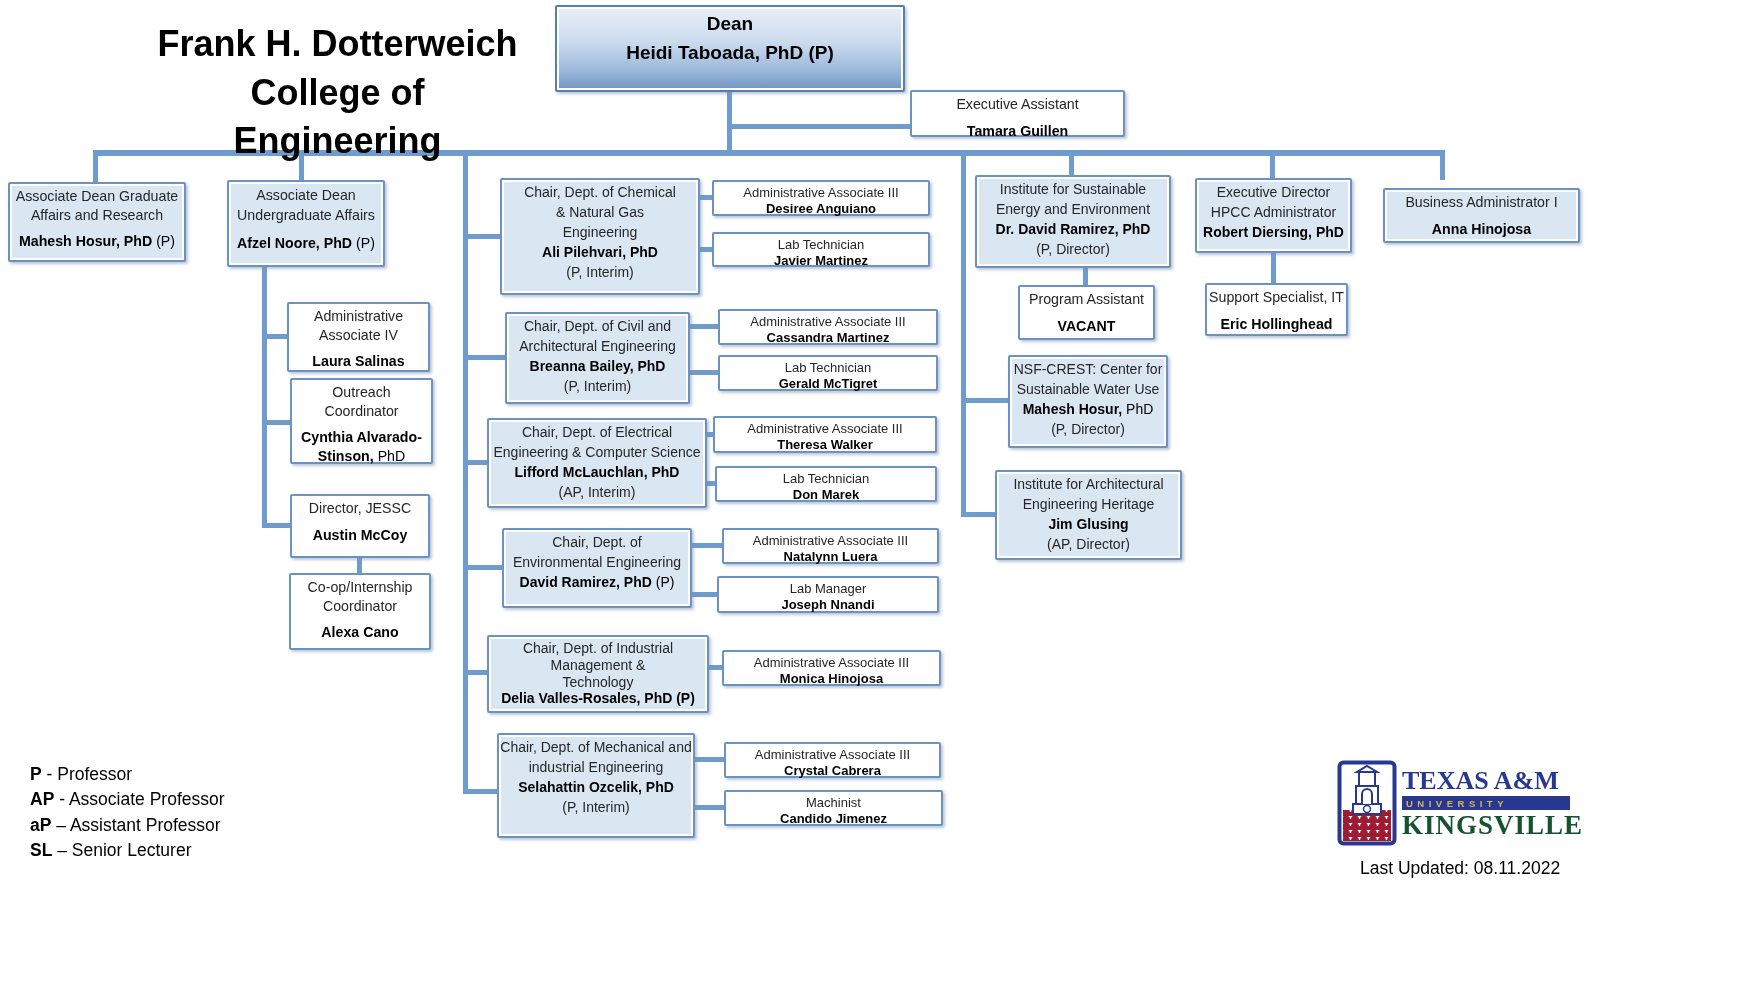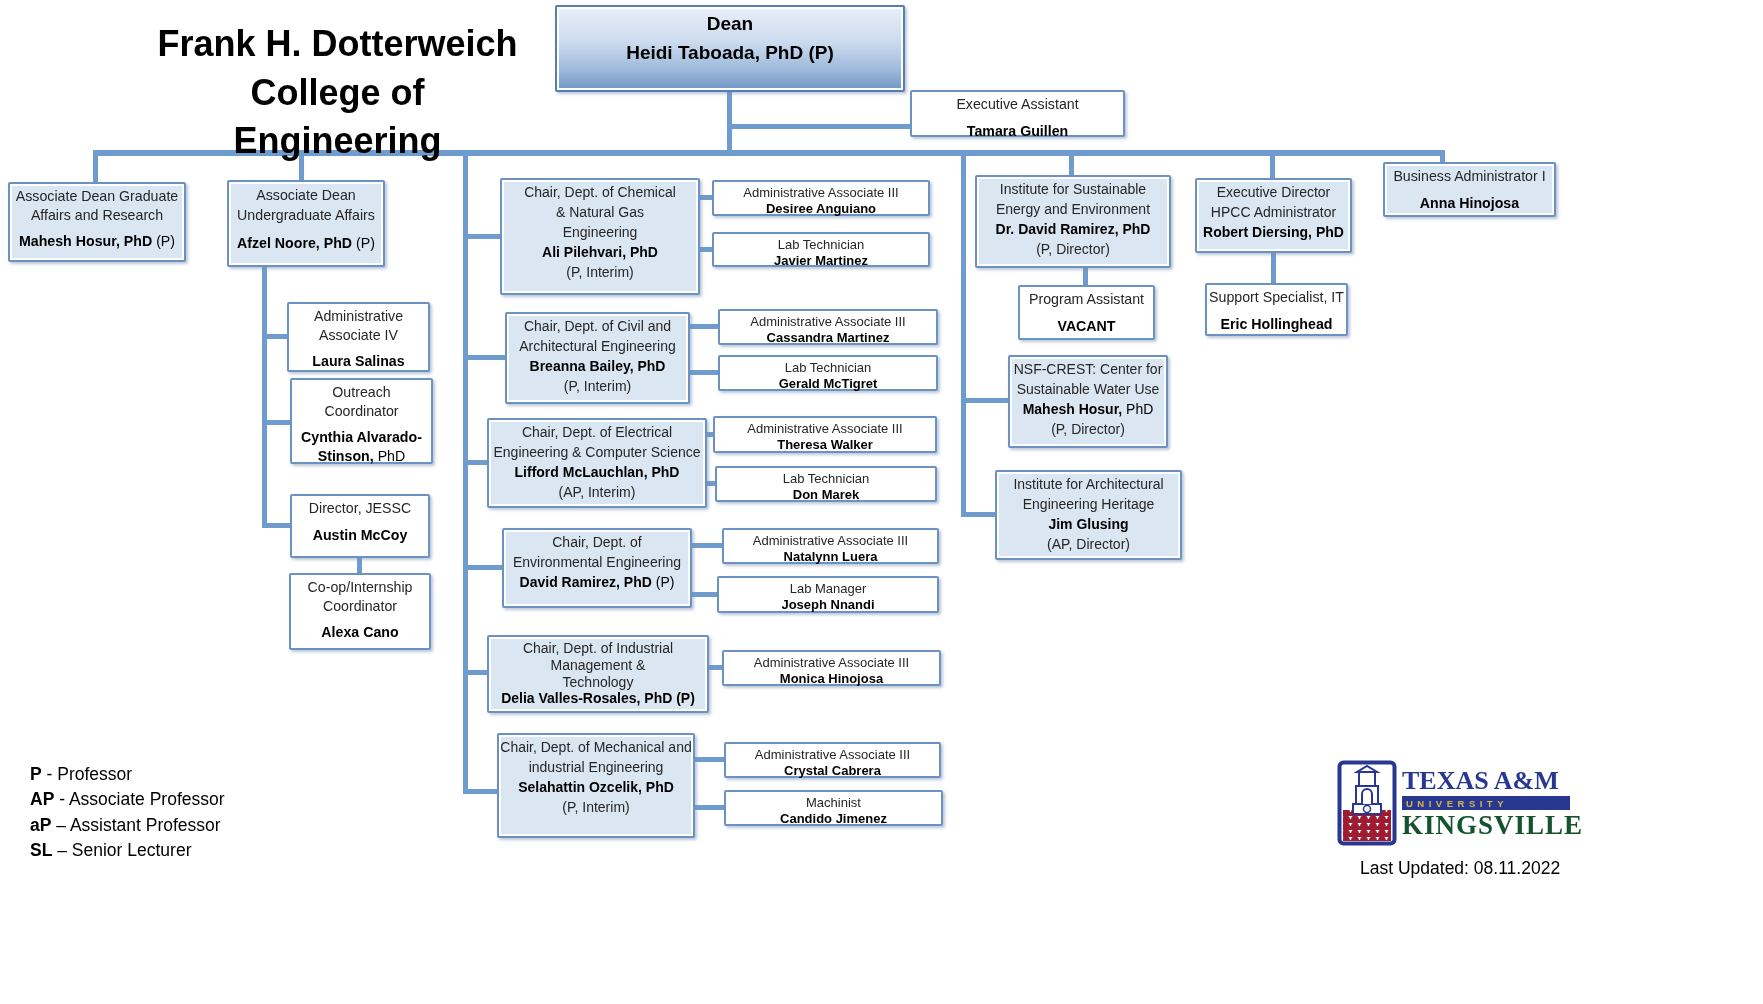--- a/index.html
+++ b/index.html
@@ -251,21 +251,21 @@
   <div class="role">Executive Director
 HPCC Administrator</div>
   <div class="nm b">Robert Diersing, PhD</div>
 </div>
 
 <div class="node f14" style="left:1205px;top:283px;width:143px;height:53px">
   <div class="role">Support Specialist, IT</div>
   <div class="nm b">Eric Hollinghead</div>
 </div>
 
-<div class="node blue f14" style="left:1383px;top:162px;width:173px;height:55px">
+<div class="node blue f14" style="left:1383px;top:188px;width:197px;height:55px">
   <div class="role">Business Administrator I</div>
   <div class="nm b">Anna Hinojosa</div>
 </div>
 
 <div class="legend">
   <div><span class="b">P</span> <span>- Professor</span></div>
   <div><span class="b">AP</span> <span>- Associate Professor</span></div>
   <div><span class="b">aP</span> <span>– Assistant Professor</span></div>
   <div><span class="b">SL</span> <span>– Senior Lecturer</span></div>
 </div>

